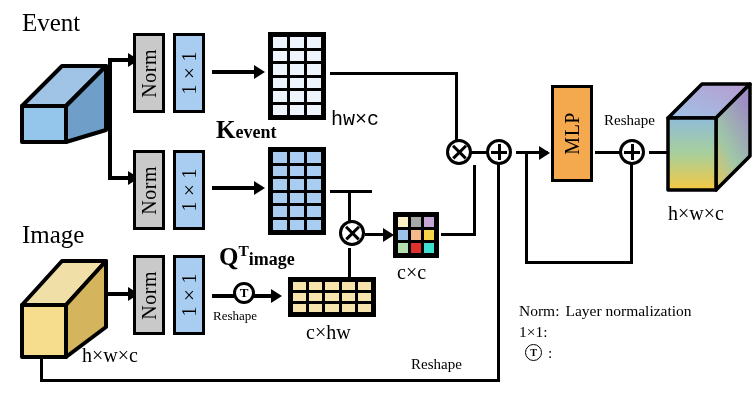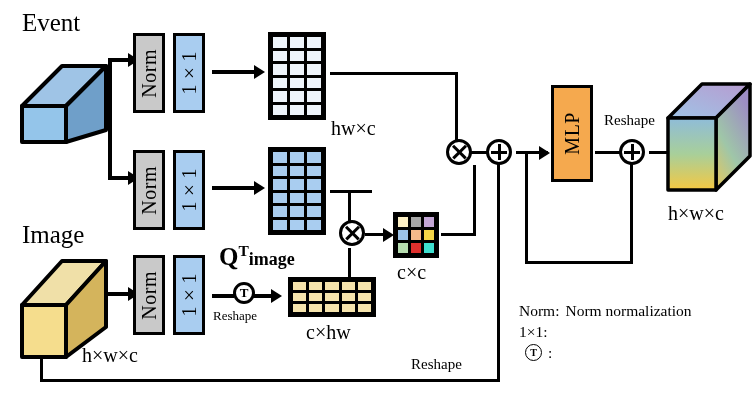--- a/index.html
+++ b/index.html
@@ -184,21 +184,21 @@
       <i style="background: rgb(238, 244, 251);"></i>
       <i style="background: rgb(238, 244, 251);"></i>
       <i style="background: rgb(238, 244, 251);"></i>
       <i style="background: rgb(238, 244, 251);"></i>
       <i style="background: rgb(238, 244, 251);"></i>
       <i style="background: rgb(238, 244, 251);"></i>
       <i style="background: rgb(238, 244, 251);"></i>
       <i style="background: rgb(238, 244, 251);"></i>
       <i style="background: rgb(238, 244, 251);"></i>
     </div>
-  <div class="lbl serif t-mid" style="left:331px;top:118px;">hw×c</div>
+  <div class="lbl serif t-mid" style="left:331px;top:110px;font-family:Liberation Mono, monospace;">hw×c</div>
 
   <div class="mat" id="mat-k" style="left:268px;top:147px;width:58px;height:88px;grid-template-columns:repeat(3,1fr);grid-template-rows:repeat(6,1fr);gap:3px;padding:3px;">
       <i style="background: rgb(169, 205, 240);"></i>
       <i style="background: rgb(169, 205, 240);"></i>
       <i style="background: rgb(169, 205, 240);"></i>
       <i style="background: rgb(169, 205, 240);"></i>
       <i style="background: rgb(169, 205, 240);"></i>
       <i style="background: rgb(169, 205, 240);"></i>
       <i style="background: rgb(169, 205, 240);"></i>
       <i style="background: rgb(169, 205, 240);"></i>
@@ -206,20 +206,23 @@
       <i style="background: rgb(169, 205, 240);"></i>
       <i style="background: rgb(169, 205, 240);"></i>
       <i style="background: rgb(169, 205, 240);"></i>
       <i style="background: rgb(169, 205, 240);"></i>
       <i style="background: rgb(169, 205, 240);"></i>
       <i style="background: rgb(169, 205, 240);"></i>
       <i style="background: rgb(169, 205, 240);"></i>
       <i style="background: rgb(169, 205, 240);"></i>
       <i style="background: rgb(169, 205, 240);"></i>
     </div>
+  <div class="lbl serif t-big bold" style="left:216px;top:117px;">
+    <span>K</span><span class="sub">event</span>
+  </div>
 
   <div class="mat" id="mat-q" style="left:288px;top:277px;width:88px;height:40px;grid-template-columns:repeat(5,1fr);grid-template-rows:repeat(3,1fr);gap:3px;padding:3px;">
       <i style="background: rgb(246, 228, 172);"></i>
       <i style="background: rgb(246, 228, 172);"></i>
       <i style="background: rgb(246, 228, 172);"></i>
       <i style="background: rgb(246, 228, 172);"></i>
       <i style="background: rgb(246, 228, 172);"></i>
       <i style="background: rgb(246, 228, 172);"></i>
       <i style="background: rgb(246, 228, 172);"></i>
       <i style="background: rgb(246, 228, 172);"></i>
@@ -282,21 +285,21 @@
       <polygon points="52,40 86,6 86,78 52,112" fill="url(#gFront)" stroke="#000" stroke-width="3.5" stroke-linejoin="round"></polygon>
       <polygon points="4,40 52,40 52,112 4,112" fill="url(#gLeft)" stroke="#000" stroke-width="3.5" stroke-linejoin="round"></polygon>
     </svg>
   </div>
   <div class="lbl serif t-mid" style="left:668px;top:203px;">h×w×c</div>
 
   <div id="legend">
     <div class="row">
       <span class="k">Norm:</span>
       <span style="display:inline-block;width:6px;"></span>
-      <span>Norm normalization</span>
+      <span>Layer normalization</span>
     </div>
     <div class="row">
       <span class="k">1×1:</span>
       <span style="display:inline-block;width:18px;"></span>
     </div>
     <div class="row" style="padding-left:6px;">
       <span class="tcircle">T</span>
       <span style="display:inline-block;width:6px;"></span>
       <span>:</span>
       <span style="display:inline-block;width:8px;"></span>

